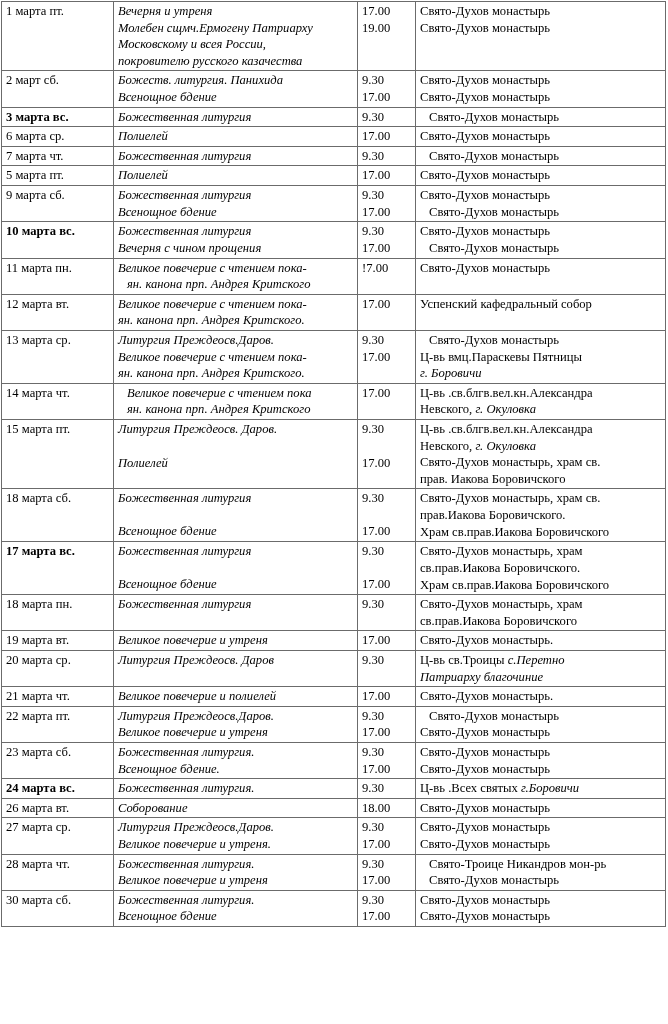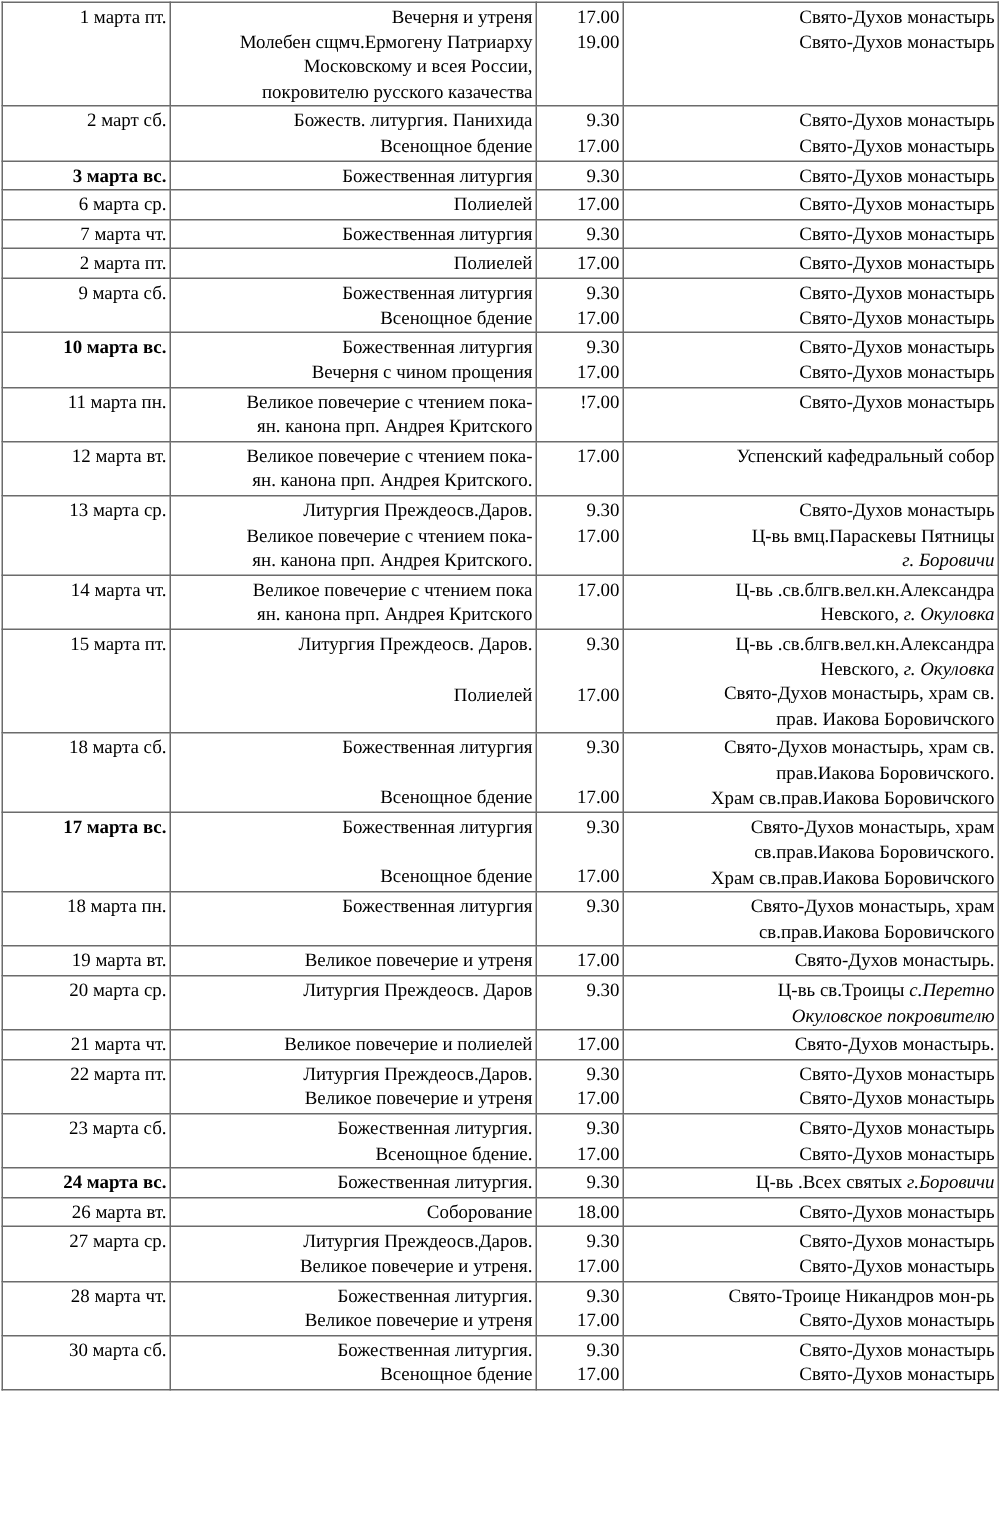--- a/index.html
+++ b/index.html
@@ -14,21 +14,20 @@
     font-family: "Liberation Serif", "DejaVu Serif", serif;
     color: #000000;
     overflow: hidden;
   }
   .page {
     position: relative;
     width: 560px;
     height: 1024px;
     background: #ffffff;
     box-sizing: border-box;
-    text-align: right;
   }
   table.schedule {
     width: 664px;
     margin: 1px 0 0 1px;
     border-collapse: collapse;
     table-layout: fixed;
     font-size: 12.6px;
     line-height: 1.32;
   }
   table.schedule col.c-date  { width: 112px; }
@@ -36,21 +35,21 @@
   table.schedule col.c-time  { width: 58px;  }
   table.schedule col.c-place { width: 250px; }
 
   table.schedule td {
     border: 1px solid #6b6b6b;
     padding: 1px 2px 1px 4px;
     vertical-align: top;
     overflow: hidden;
   }
   td.date   { white-space: nowrap; padding-left: 6px; }
-  td.svc    { padding-left: 5px; }
+  td.svc    { padding-left: 5px; font-style: italic; }
   td.time   { padding-left: 5px; margin-left: 36px; }
   td.place  { padding-left: 6px; margin-left: 40px; }
 
   td.bold, .bold { font-weight: bold; }
 
   .ln { display: block; white-space: nowrap; }
   .ln.ind  { padding-left: 9px; }
   .ln.gap  { margin-top: 16px; }
   .ln.gap2 { margin-top: 17px; }
   .it { font-style: italic; }
@@ -146,21 +145,21 @@
         <td class="time">
             <span class="ln">9.30</span>
           </td>
         <td class="place">
             <span class="ln ind">Свято-Духов  монастырь</span>
           </td>
       </tr>
 
       <tr>
         <td class="date">
-            <span class="ln">2 марта пт.</span>
+            <span class="ln">5 марта пт.</span>
           </td>
         <td class="svc">
             <span class="ln">Полиелей</span>
           </td>
         <td class="time">
             <span class="ln">17.00</span>
           </td>
         <td class="place">
             <span class="ln">Свято-Духов  монастырь</span>
           </td>
@@ -365,21 +364,21 @@
             <span class="ln">20 марта ср.</span>
           </td>
         <td class="svc">
             <span class="ln">Литургия Преждеосв. Даров</span>
           </td>
         <td class="time">
             <span class="ln">9.30</span>
           </td>
         <td class="place">
           <span class="ln"><span>Ц-вь св.Троицы </span><span class="it">с.Перетно</span></span>
-          <span class="ln it">Окуловское  покровителю</span>
+          <span class="ln it">Патриарху  благочиние</span>
         </td>
       </tr>
 
       <tr>
         <td class="date">
             <span class="ln">21 марта чт.</span>
           </td>
         <td class="svc">
             <span class="ln">Великое  повечерие и  полиелей</span>
           </td>

